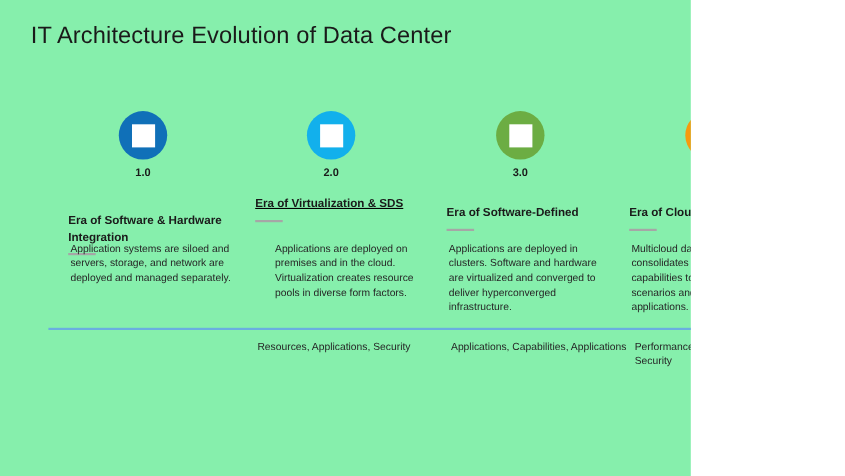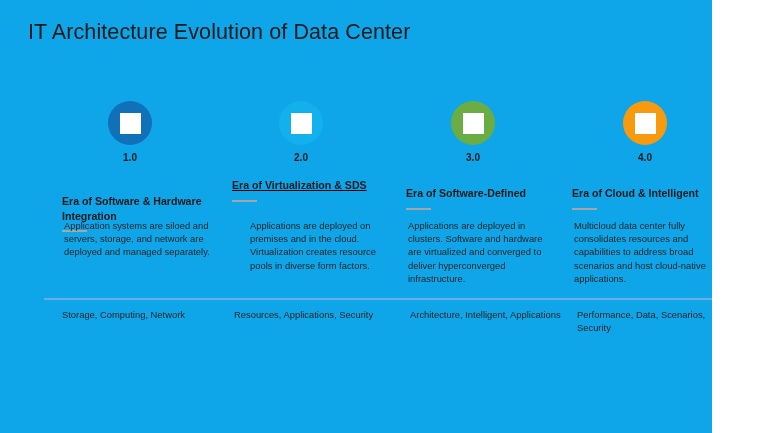--- a/index.html
+++ b/index.html
@@ -6,23 +6,23 @@
     margin: 0;
     padding: 0;
     background: #ffffff;
   }
   body {
     font-family: "Liberation Sans", sans-serif;
     -webkit-font-smoothing: antialiased;
   }
   #slide {
     position: relative;
-    width: 712px;
+    width: 628px;
     height: 433px;
-    background: #0ea5e9;
+    background: #86efac;
     overflow: hidden;
   }
 
   
   #slide-title {
     position: absolute;
     left: 28px;
     top: 20px;
     font-size: 21.5px;
     font-weight: 400;
@@ -170,18 +170,17 @@
   </div>
   <div class="column" id="bb2" style="left: 406px; top: 219px;">
     <div class="col-body">Applications are deployed in clusters. Software and hardware are virtualized and converged to deliver hyperconverged infrastructure.</div>
   </div>
   <div class="column" id="bb3" style="left: 572px; top: 219px;">
     <div class="col-body">Multicloud data center fully consolidates resources and capabilities to address broad scenarios and host cloud-native applications.</div>
   </div>
 
   <div id="blue-rule" style="background: rgb(106, 174, 224);"></div>
 
-  <div class="keyword-block" id="kb0" style="left: 62px;">Storage, Computing, Network</div>
   <div class="keyword-block" id="kb1" style="left: 234px;">Resources, Applications, Security</div>
-  <div class="keyword-block" id="kb2" style="left: 410px;">Architecture, Intelligent, Applications</div>
+  <div class="keyword-block" id="kb2" style="left: 410px;">Applications, Capabilities, Applications</div>
   <div class="keyword-block" id="kb3" style="left: 577px;">Performance, Data, Scenarios, Security</div>
 
 </div>
 
 </body></html>

